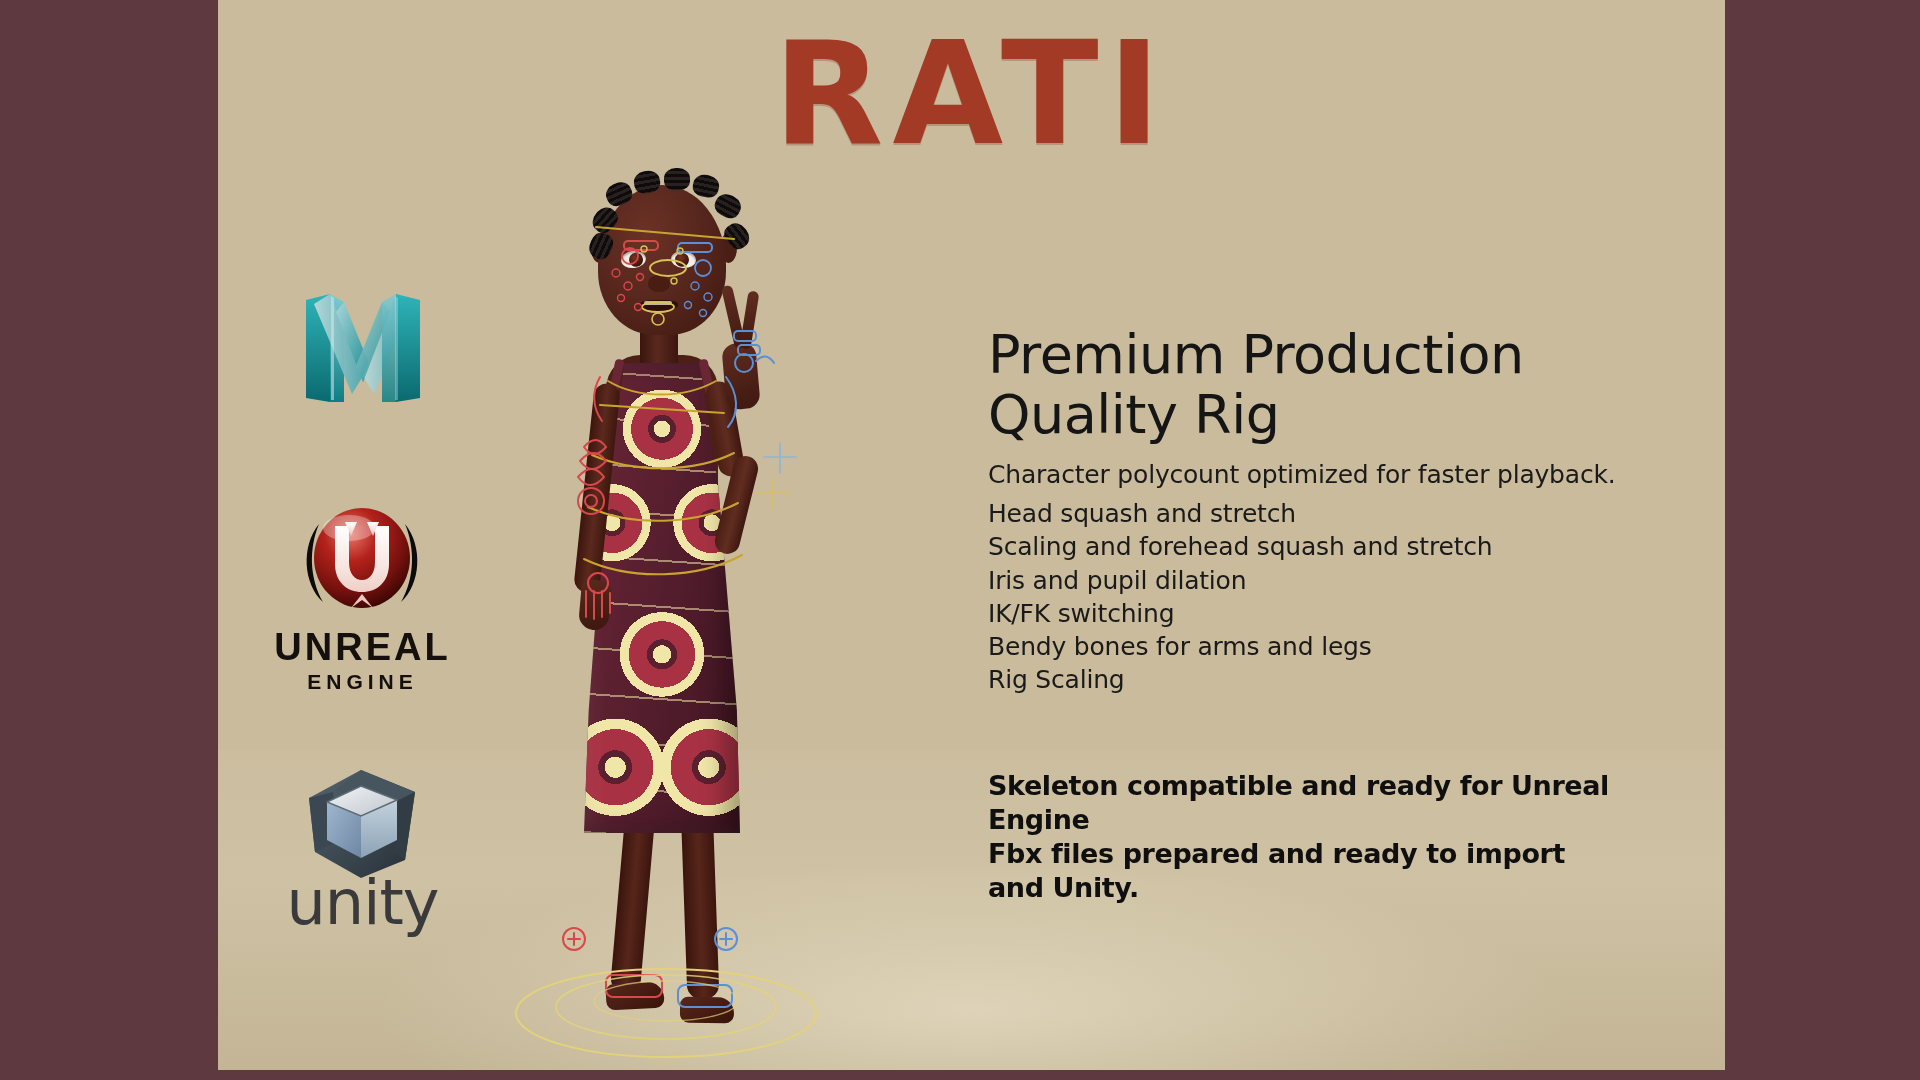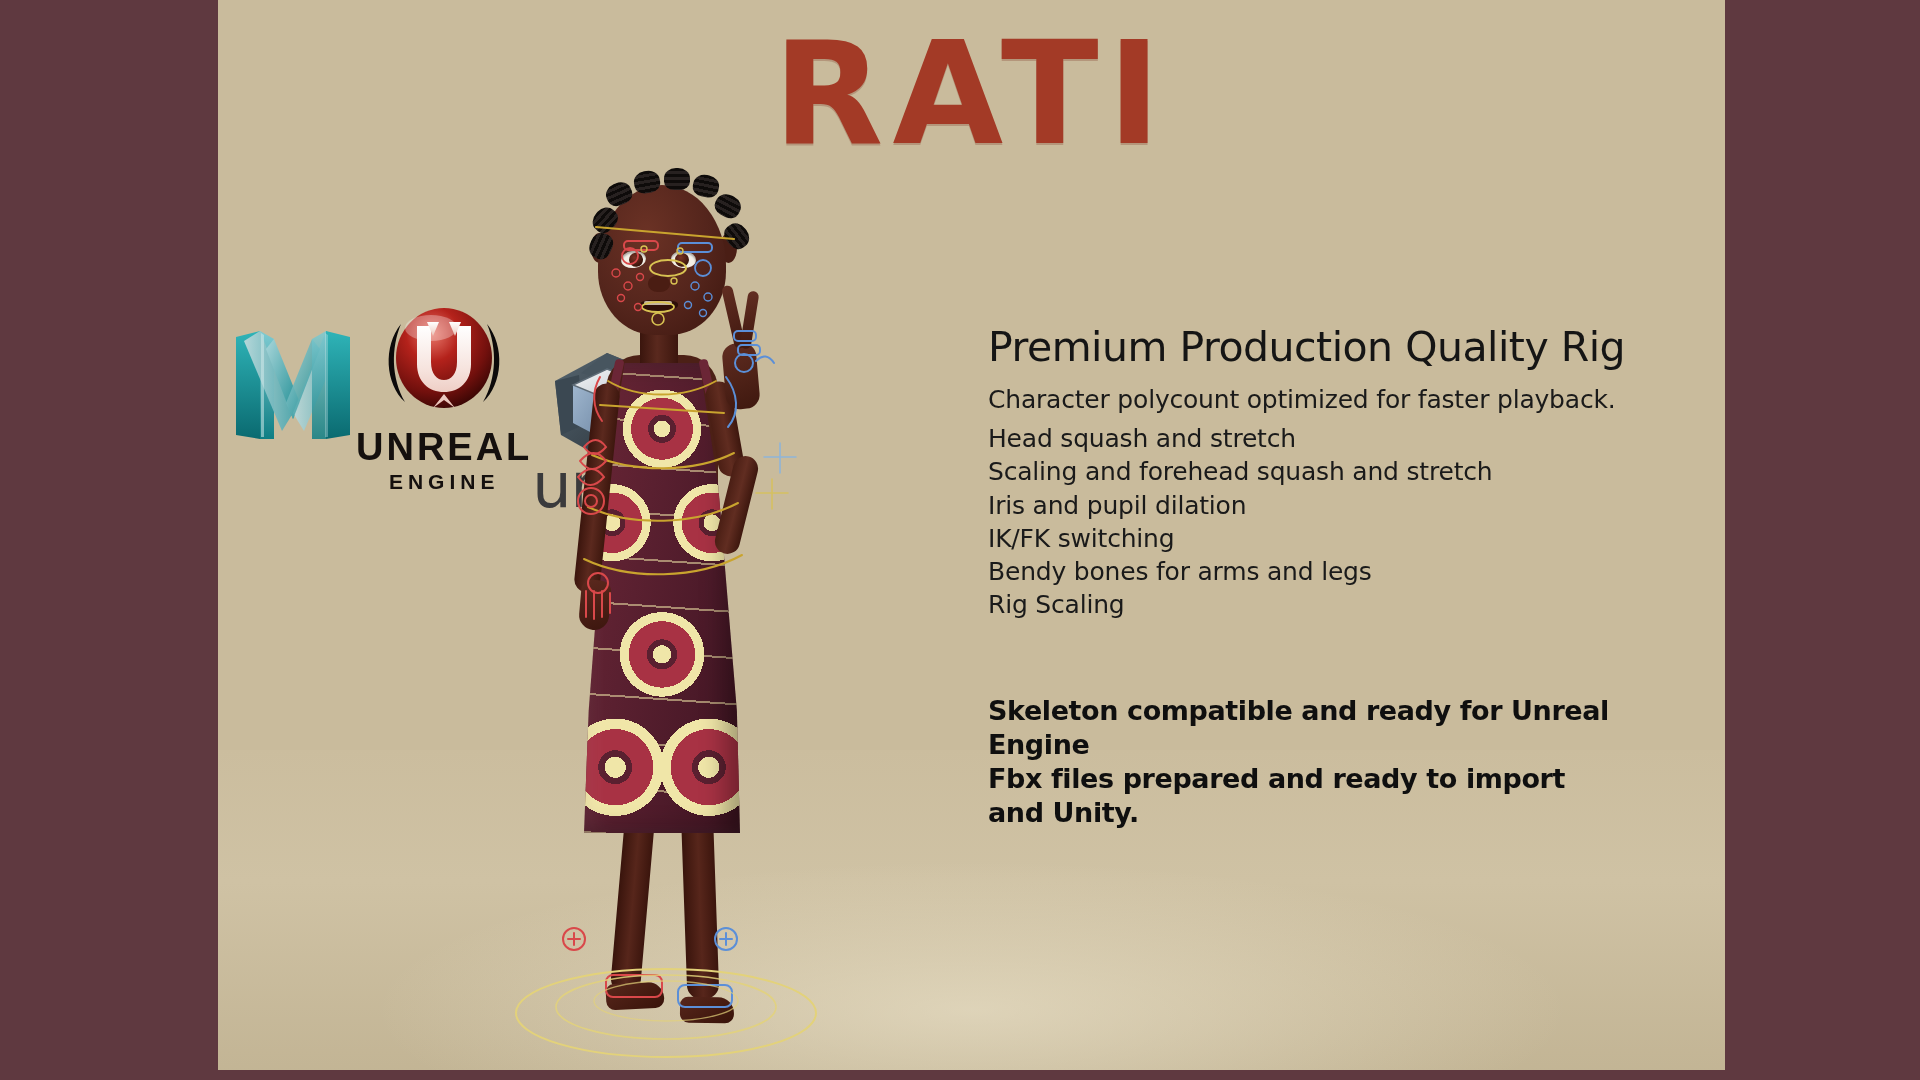--- a/index.html
+++ b/index.html
@@ -43,23 +43,23 @@
     text-align:center;
     font-size:143px; font-weight:bold; letter-spacing:9px;
     color:#A33A26;
     font-family:"DejaVu Sans", sans-serif;
     line-height:1;
     text-shadow:0 2px 0 rgba(120,40,25,.25);
   }
 
   
   #logo-col {
-    position:absolute; left:12px; top:300px;
+    position:absolute; left:12px; top:290px;
     width:265px;
-    display:flex; flex-direction:row; align-items:center;
+    display:flex; flex-direction:column; align-items:center;
   }
   .logo-block { display:flex; flex-direction:column; align-items:center; }
 
   
   #logo-maya { margin-bottom:92px; }
   
   #logo-unreal { margin-bottom:70px; }
   .ue-word {
     font-family:"Liberation Sans", sans-serif;
     font-weight:bold; color:#15100E;
@@ -73,21 +73,21 @@
     font-size:62px; color:#3A3A3C; letter-spacing:-1px;
     margin-top:-12px; line-height:1;
   }
 
   
   #text-col {
     position:absolute; left:770px; top:325px; width:690px;
   }
   #headline {
     font-family:"DejaVu Sans", sans-serif;
-    font-size:41px; color:#151515; line-height:1.12;
+    font-size:54px; color:#151515; line-height:1.12;
     letter-spacing:-.5px;
     margin-bottom:12px;
   }
   .feature {
     font-family:"DejaVu Sans", sans-serif;
     font-size:25px; color:#1A1A1A; line-height:1.33;
     letter-spacing:-.2px;
     white-space:nowrap;
   }
   #features .feature:first-child { margin-bottom:6px; }

